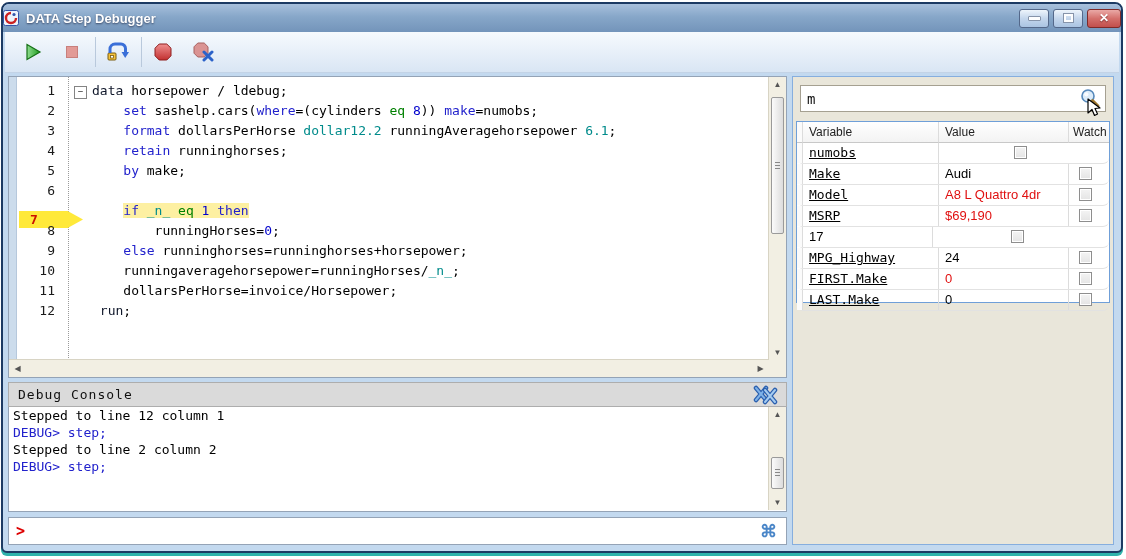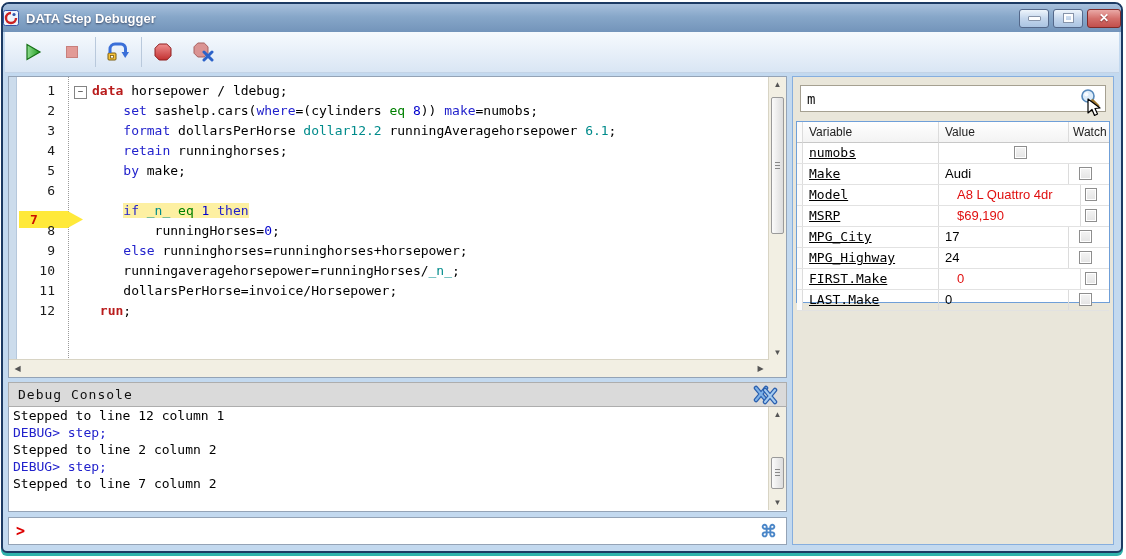--- a/index.html
+++ b/index.html
@@ -42,21 +42,21 @@
   .ed-num{width:50px;flex:0 0 auto;text-align:right;padding-right:11px;box-sizing:border-box;
           font:13px "DejaVu Sans Mono",monospace;color:#1a1a1a;position:relative;overflow:visible;z-index:2;}
   .badge{position:absolute;left:3px;top:1px;width:64px;height:17px;background:#ffe93a;
          clip-path:polygon(0 0,76% 0,100% 50%,76% 100%,0 100%);color:#cc1100;font-weight:bold;
          text-align:left;padding-left:11px;line-height:17px;box-sizing:border-box;
          filter:drop-shadow(0 0 1px #9a8400);}
   .ed-code{font:13px "DejaVu Sans Mono",monospace;white-space:pre;padding-left:26px;position:relative;}
   .fold{position:absolute;left:8px;top:3px;width:11px;height:11px;border:1px solid #848484;
         background:#fff;color:#333;font:9px/9px "DejaVu Sans Mono",monospace;text-align:center;}
   .hl{background:#fdf0a2;}
-  .c-K{color:#b91c1c;font-weight:bold;}
+  .c-K{color:#0f172a;font-weight:normal;}
   .c-k{color:#2222cc;}
   .c-g{color:#008000;}
   .c-t{color:#008b8b;}
   .c-n{color:#0000cc;}
   .c-d{color:#000;}
 
   
   .sb-track-v{position:absolute;background:#f2efe3;}
   .sb-track-h{position:absolute;background:#f2efe3;}
   .sb-btn{position:absolute;width:17px;height:15px;color:#555;font-size:8px;line-height:15px;text-align:center;}
@@ -92,33 +92,33 @@
          border:1px solid #86aede;box-sizing:border-box;}
   .searchbox{position:absolute;left:7px;top:8px;right:7px;height:27px;background:#fff;
              border:1px solid #a5a091;box-sizing:border-box;display:flex;align-items:center;}
   .searchbox input{flex:1;border:none;outline:none;background:transparent;
              font:14px "DejaVu Sans Mono",monospace;padding:0 6px;color:#111;}
   .search-mag{flex:0 0 auto;margin-right:4px;}
   .cursor{position:absolute;right:12px;top:21px;z-index:5;}
 
   .wtable{position:absolute;left:3px;top:44px;right:3px;height:182px;background:#fff;
           border:1px solid #6f9fd8;box-sizing:border-box;}
-  .thead,.trow{display:flex;height:20px;}
+  .thead,.trow{display:flex;height:20px;border-radius:6px;}
   .thead{height:21px;}
   .tcell{box-sizing:border-box;border-right:1px solid #dcdcdc;overflow:hidden;white-space:nowrap;}
   .tcell.lead{width:6px;flex:0 0 auto;background:#fbfbfb;}
   .col0{width:136px;flex:0 0 auto;padding:2px 0 0 6px;}
   .col1{width:130px;flex:0 0 auto;padding:2px 8px 0 6px;}
   .col2{width:42px;flex:1 1 auto;border-right:none;padding:2px 12px 0 4px;}
   .th{background:linear-gradient(#ffffff,#f3f3f3);border-bottom:1px solid #c8c8c8;
       font-size:12px;color:#222;padding-top:3px;}
   .trow{border-bottom:1px solid #e2e2e2;}
   .trow .col0{font:13px "DejaVu Sans Mono",monospace;color:#000000;text-decoration:underline;}
   .trow .col1{font:13px "Liberation Sans",sans-serif;color:#000;}
-  .trow .col1.red{color:#e01010;margin-left:12px;}
+  .trow .col1.red{color:#e01010;}
   .wc{display:flex;align-items:flex-start;justify-content:center;padding-top:3px;}
   .cb{width:13px;height:13px;border:1px solid #8e8e8e;background:linear-gradient(#f4f4f4,#e4e4e4);
       box-shadow:inset 0 0 0 1px #fff;box-sizing:border-box;}
 </style>
 </head>
 <body>
 
 <div class="window">
 
   <div class="titlebar">
@@ -266,21 +266,20 @@
         </g>
       </svg>
     </div>
   </div>
   <div class="con-body">
     <div>
         <div class="con-line output">Stepped to line 12 column 1</div>
         <div class="con-line command">DEBUG&gt; step;</div>
         <div class="con-line output">Stepped to line 2 column 2</div>
         <div class="con-line command">DEBUG&gt; step;</div>
-        <div class="con-line output">Stepped to line 7 column 2</div>
       </div>
     <div class="sb-track-v con-vscroll">
       <div class="sb-btn" style="top:0;">▲</div>
       <div class="sb-thumb" style="top:50px;height:30px;"></div>
       <div class="sb-btn" style="bottom:0;">▼</div>
     </div>
   </div>
 
   <div class="cmdbar">
     <span class="cmd-prompt">&gt;</span>
@@ -334,21 +333,20 @@
           <div class="trow">
             <span class="tcell lead"></span>
             <span class="tcell col0">MSRP</span>
             <span class="tcell col1 red">$69,190</span>
             <span class="tcell col2 wc">
               <span class="cb"></span>
             </span>
           </div>
           <div class="trow">
             <span class="tcell lead"></span>
-            <span class="tcell col0">MPG_City</span>
             <span class="tcell col1">17</span>
             <span class="tcell col2 wc">
               <span class="cb"></span>
             </span>
           </div>
           <div class="trow">
             <span class="tcell lead"></span>
             <span class="tcell col0">MPG_Highway</span>
             <span class="tcell col1">24</span>
             <span class="tcell col2 wc">

